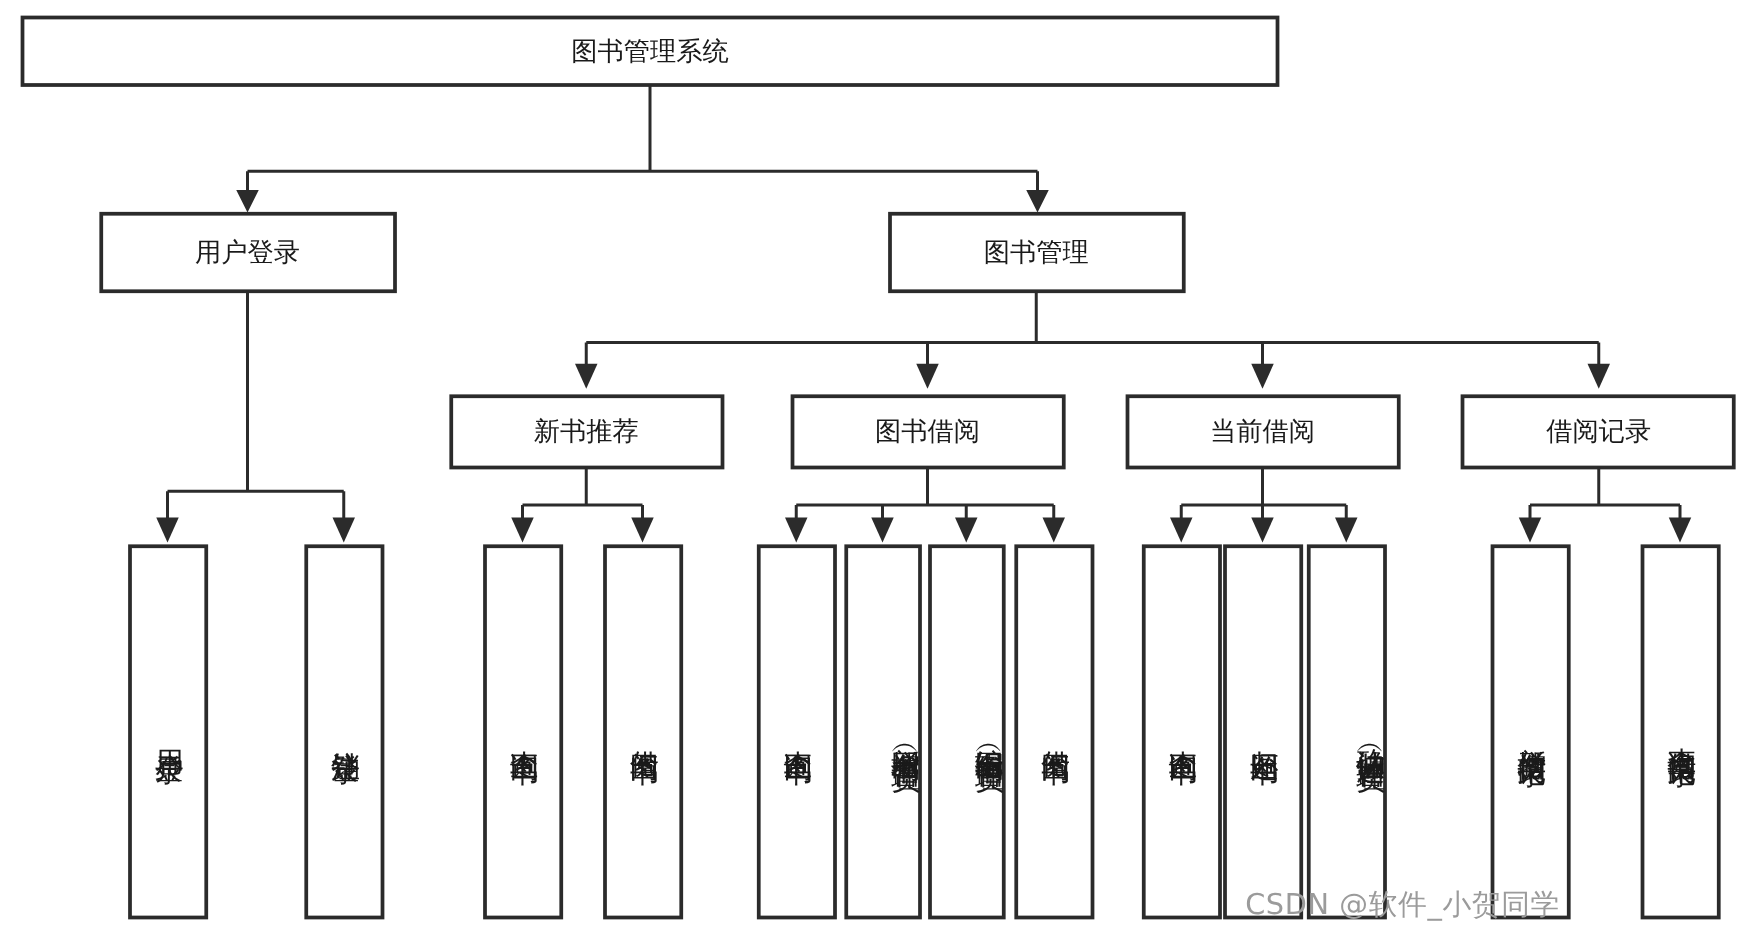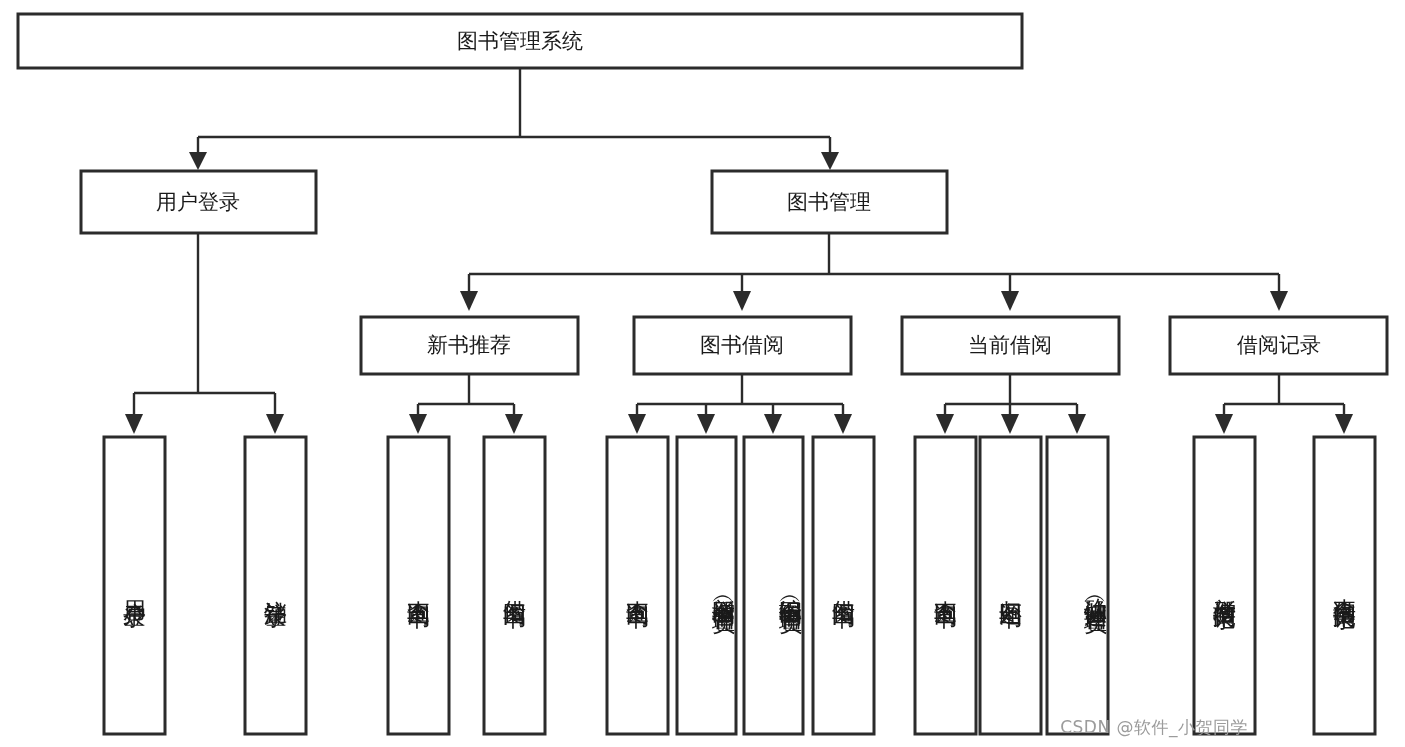--- a/index.html
+++ b/index.html
@@ -65,21 +65,21 @@
     align-items: center;
     justify-content: center;
     pointer-events: none;
     user-select: none;
   }
   .watermark {
     position: absolute;
     right: 14px;
     bottom: 8px;
     font-family: "DejaVu Sans", "Liberation Sans", sans-serif;
-    font-size: 17px;
+    font-size: 23px;
     color: #9b9b9b;
     white-space: nowrap;
     letter-spacing: 0.5px;
   }
 </style>
 </head>
 <body>
 
 <div id="diagram-root">
 

